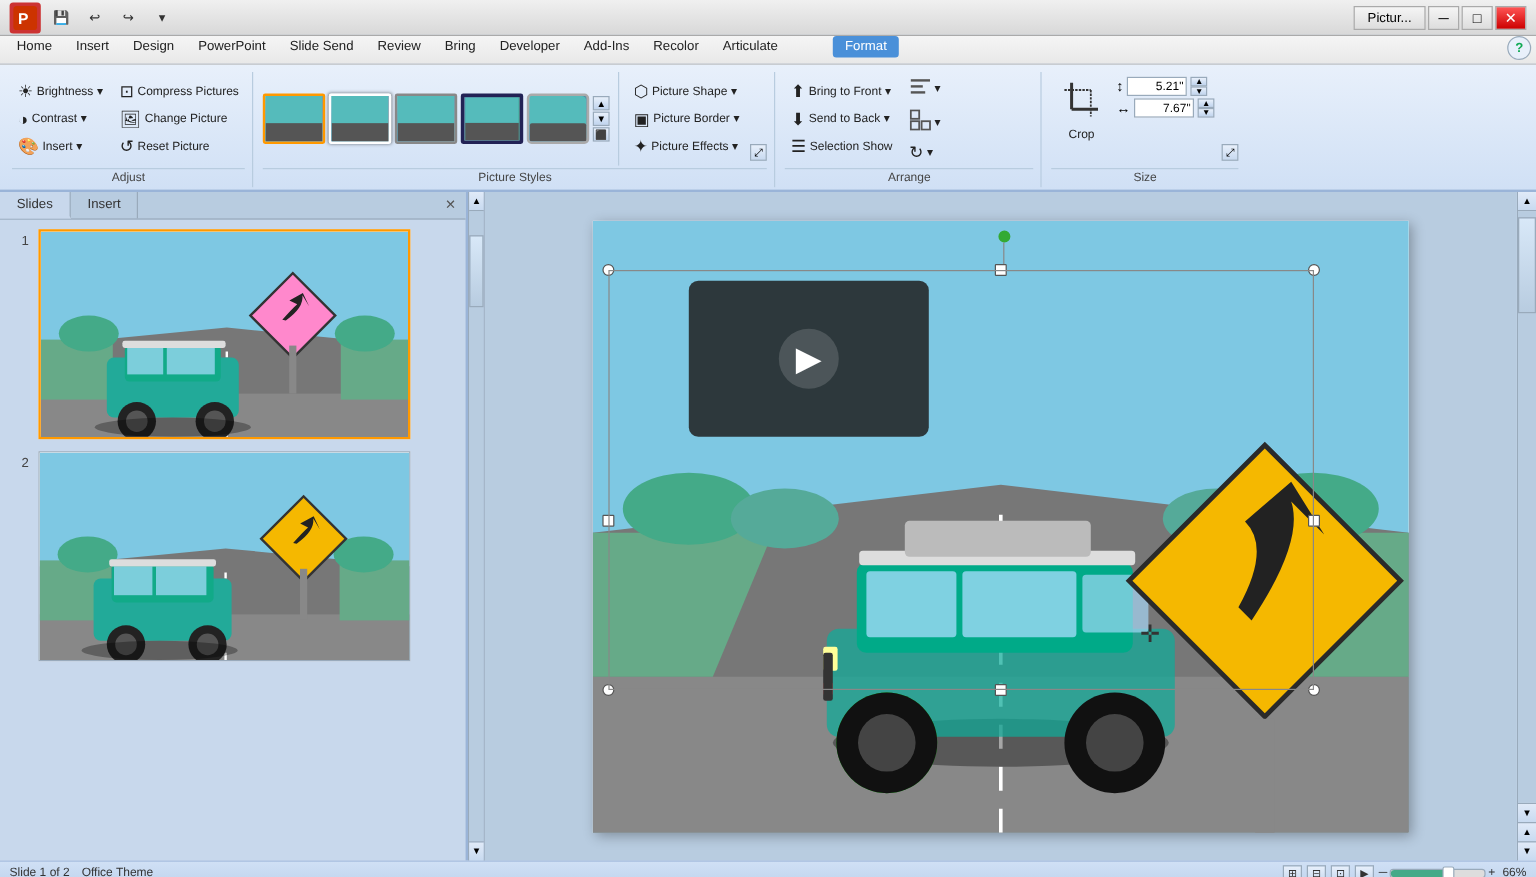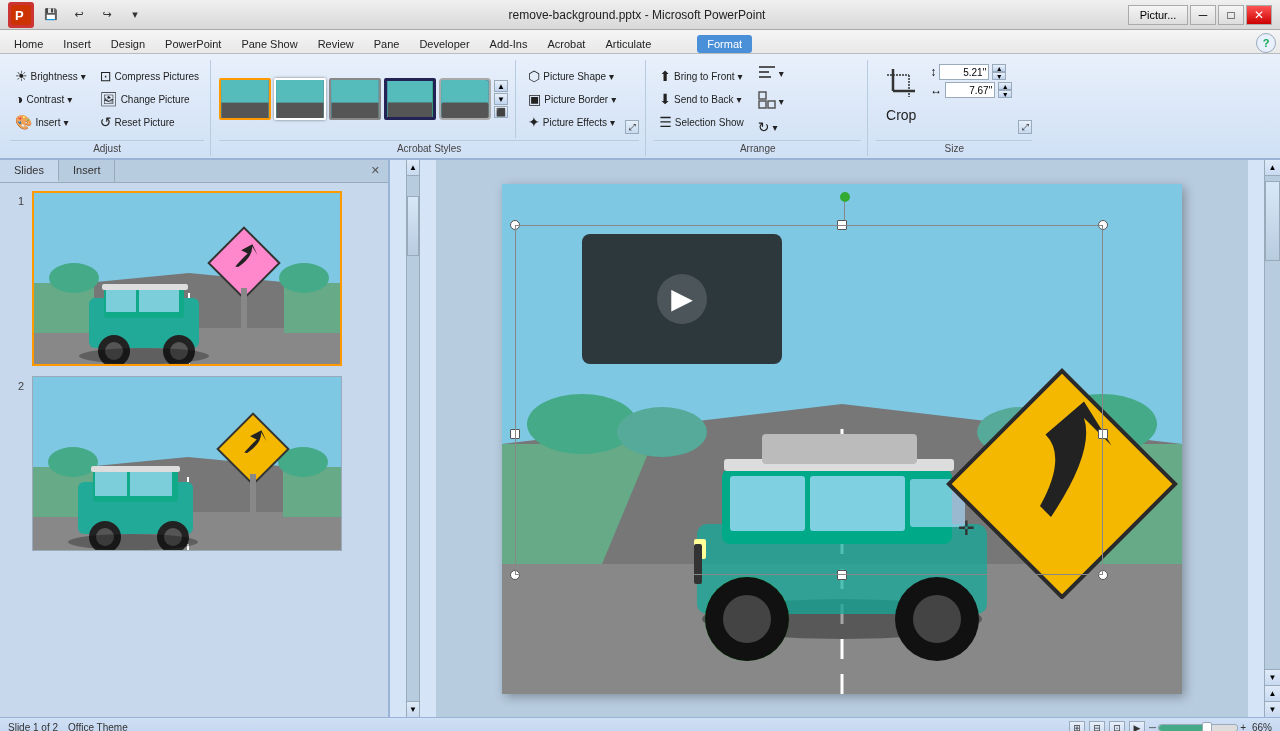--- a/index.html
+++ b/index.html
@@ -27,21 +27,21 @@
       width: 26px; height: 26px; background: #c33; border-radius: 3px;
       display: flex; align-items: center; justify-content: center; color: white; font-weight: bold; font-size: 13px;
     }
     .qat-btn { width: 22px; height: 22px; display: flex; align-items: center; justify-content: center; cursor: pointer; font-size: 11px; color: #333; }
 
     
     #menubar {
       background: linear-gradient(to bottom, #f5f5f5, #e8e8e8);
       height: 24px;
       display: flex;
-      align-items: flex-end;
+      align-items: flex-start;
       padding: 0 4px;
       border-bottom: 1px solid #bbb;
     }
     .menu-item {
       padding: 3px 10px;
       cursor: pointer;
       font-size: 11px;
       color: #222;
       border-radius: 3px;
     }
@@ -149,21 +149,21 @@
     }
 
     
     .crop-btn {
       display: flex;
       flex-direction: column;
       align-items: center;
       padding: 2px 8px;
       cursor: pointer;
       border-radius: 3px;
-      font-size: 14px;
+      font-size: 10px;
       color: #222;
       border: 1px solid transparent;
     }
     .crop-icon { font-size: 28px; margin-bottom: 1px; }
 
     
     #main {
       display: flex;
       height: calc(731px - 30px - 24px - 100px);
     }
@@ -312,40 +312,39 @@
       <svg width="20" height="20" viewBox="0 0 20 20">
         <rect x="0" y="0" width="20" height="20" fill="#cc3300" rx="3"></rect>
         <text x="4" y="15" font-size="13" fill="white" font-weight="bold">P</text>
       </svg>
     </div>
     <div class="qat-btn">💾</div>
     <div class="qat-btn">↩</div>
     <div class="qat-btn">↪</div>
     <div class="qat-btn">▾</div>
   </div>
-  <div class="title">remove-background.pptx - Microsoft PowerPoint</div>
   <div class="right">
     <div class="title-btn" style="width:60px; font-size:11px;">Pictur...</div>
     <div class="title-btn">─</div>
     <div class="title-btn">□</div>
     <div class="title-btn close">✕</div>
   </div>
 </div>
 
 <div id="menubar">
   <div class="menu-item">Home</div>
   <div class="menu-item">Insert</div>
   <div class="menu-item">Design</div>
   <div class="menu-item">PowerPoint</div>
-  <div class="menu-item">Pane Show</div>
+  <div class="menu-item">Slide Send</div>
   <div class="menu-item">Review</div>
-  <div class="menu-item">Pane</div>
+  <div class="menu-item">Bring</div>
   <div class="menu-item">Developer</div>
   <div class="menu-item">Add-Ins</div>
-  <div class="menu-item">Acrobat</div>
+  <div class="menu-item">Recolor</div>
   <div class="menu-item">Articulate</div>
   <div class="menu-item active">Format</div>
   <div style="margin-left:auto;">
     <div class="qat-btn" style="width:20px;height:20px;border-radius:50%;border:1px solid #9ab;background:#e8f0fb;display:flex;align-items:center;justify-content:center;font-size:11px;font-weight:bold;color:#1a5;">?</div>
   </div>
 </div>
 
 <div id="ribbon">
   <div class="ribbon-content">
 
@@ -440,21 +439,21 @@
           <div class="ribbon-btn-small">
             <span class="s-icon">✦</span>
             <span>Picture Effects</span>
             <span>▾</span>
           </div>
         </div>
         <div style="align-self:flex-end;margin-bottom:4px;">
           <div style="width:14px;height:14px;border:1px solid #9ab;background:linear-gradient(to bottom,#e8f0fb,#c8daf0);display:flex;align-items:center;justify-content:center;cursor:pointer;font-size:9px;">⤢</div>
         </div>
       </div>
-      <div class="ribbon-group-label">Acrobat Styles</div>
+      <div class="ribbon-group-label">Picture Styles</div>
     </div>
 
     <div class="ribbon-group" style="min-width:220px;">
       <div class="ribbon-group-content">
         <div class="ribbon-col">
           <div class="ribbon-btn-small">
             <span class="s-icon">⬆</span>
             <span>Bring to Front</span>
             <span>▾</span>
           </div>
@@ -532,21 +531,21 @@
         <div style="align-self:flex-end;margin-bottom:4px;margin-left:2px;">
           <div style="width:14px;height:14px;border:1px solid #9ab;background:linear-gradient(to bottom,#e8f0fb,#c8daf0);display:flex;align-items:center;justify-content:center;cursor:pointer;font-size:9px;">⤢</div>
         </div>
       </div>
       <div class="ribbon-group-label">Size</div>
     </div>
 
   </div>
 </div>
 
-<div id="main" style="display:flex; height:calc(731px - 30px - 24px - 100px - 20px);gap:16px;">
+<div id="main" style="display:flex; height:calc(731px - 30px - 24px - 100px - 20px);">
 
   <div id="left-panel">
     <div id="slide-tabs">
       <div class="slide-tab active">Slides</div>
       <div class="slide-tab">Insert</div>
       <div class="slide-tab-close">✕</div>
     </div>
     <div id="slide-list">
 
       <div class="slide-thumb active">

